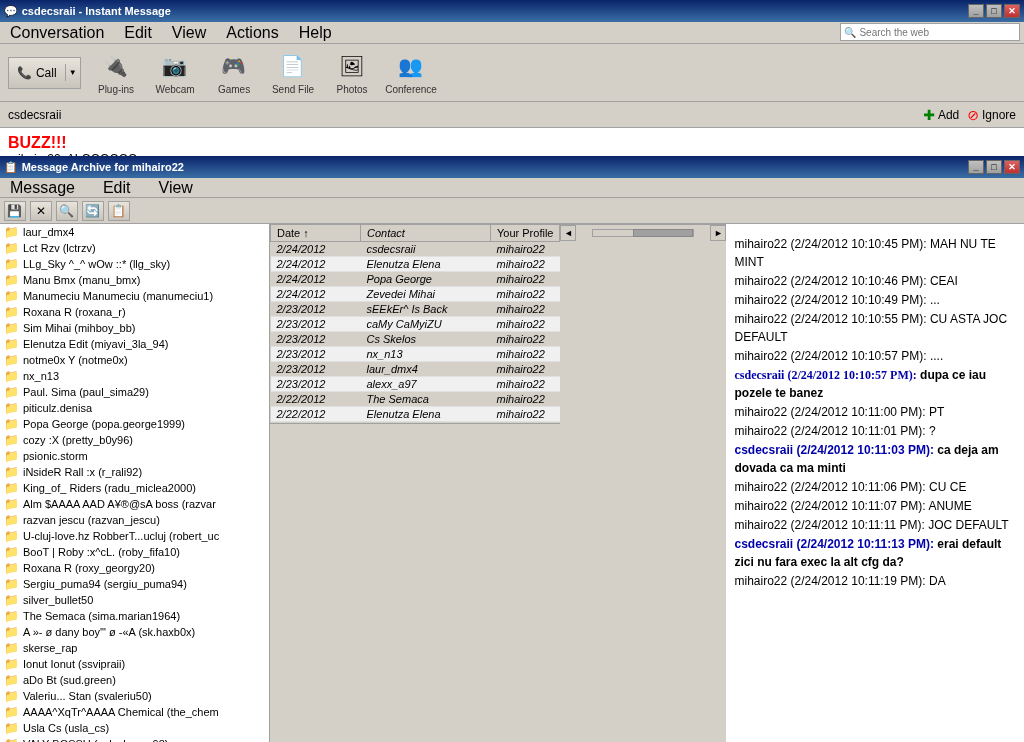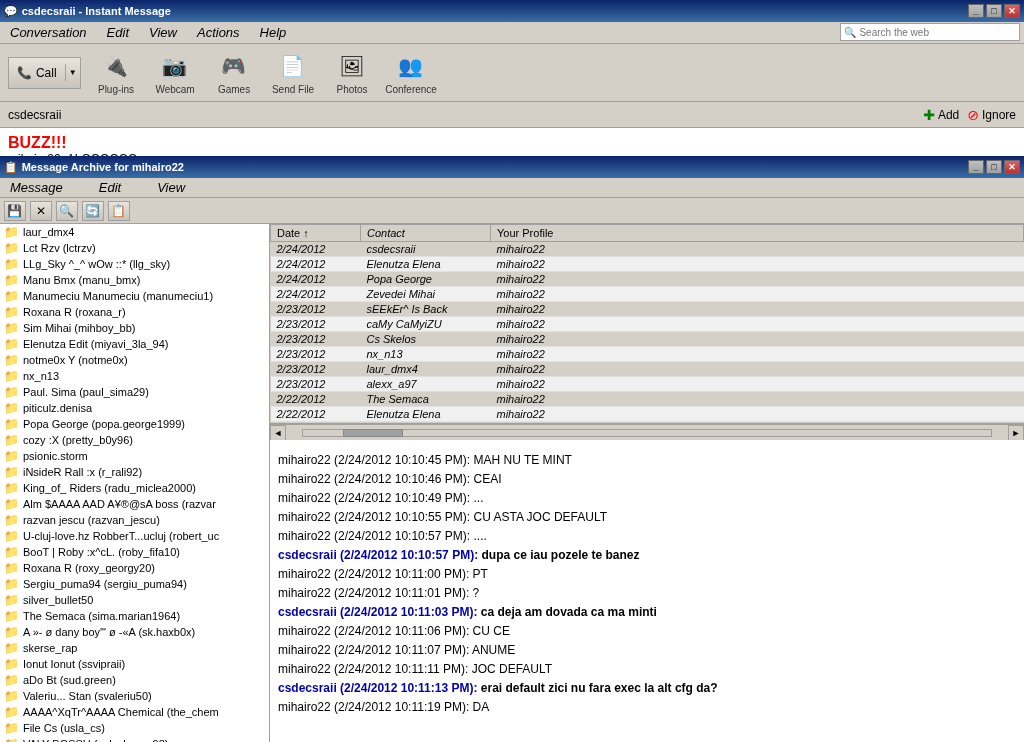--- a/index.html
+++ b/index.html
@@ -31,21 +31,21 @@
     
     .menu-bar {
       background: #d4d0c8;
       height: 22px;
       display: flex;
       align-items: center;
       padding: 0 4px;
       border-bottom: 1px solid #a0a0a0;
       gap: 8px;
     }
-    .menu-item { padding: 2px 6px; cursor: pointer; font-size: 13px; font-style: italic; }
+    .menu-item { padding: 2px 6px; cursor: pointer; font-size: 16px; }
 
     
     .toolbar {
       background: #d4d0c8;
       height: 58px;
       display: flex;
       align-items: center;
       padding: 2px 8px;
       gap: 4px;
       border-bottom: 1px solid #a0a0a0;
@@ -116,21 +116,21 @@
     }
     .archive-title-right { display: flex; gap: 2px; }
 
     .archive-menu-bar {
       background: #d4d0c8;
       height: 20px;
       display: flex;
       align-items: center;
       padding: 0 4px;
       border-bottom: 1px solid #a0a0a0;
-      gap: 24px;
+      gap: 16px;
     }
     .archive-toolbar {
       background: #d4d0c8;
       height: 26px;
       display: flex;
       align-items: center;
       padding: 0 4px;
       gap: 4px;
       border-bottom: 1px solid #a0a0a0;
     }
@@ -164,21 +164,21 @@
       display: flex; align-items: center; gap: 4px;
       padding: 1px 4px; cursor: pointer; font-size: 11px;
       height: 16px;
     }
     .folder-icon { color: #e8c040; font-size: 12px; }
 
     
     .right-panel {
       flex: 1;
       display: flex;
-      flex-direction: column;
+      flex-direction: row;
       overflow: hidden;
     }
 
     
     .table-area {
       height: 200px;
       overflow-y: scroll;
       border-bottom: 1px solid #a0a0a0;
       flex-shrink: 0;
     }
@@ -488,21 +488,21 @@
         <div class="contact-item">
           <span class="folder-icon">📁</span>
           <span>Valeriu... Stan (svaleriu50)</span>
         </div>
         <div class="contact-item">
           <span class="folder-icon">📁</span>
           <span>AAAA^XqTr^AAAA Chemical (the_chem</span>
         </div>
         <div class="contact-item">
           <span class="folder-icon">📁</span>
-          <span>File Cs (usla_cs)</span>
+          <span>Usla Cs (usla_cs)</span>
         </div>
         <div class="contact-item">
           <span class="folder-icon">📁</span>
           <span>VALY BOSSU (valy_bossu98)</span>
         </div>
       </div>
 
     <div class="right-panel">
 
       <div class="table-area">
@@ -586,21 +586,21 @@
         </div>
         <div class="scroll-arrow">►</div>
       </div>
 
       <div class="message-panel" id="message-panel">
       <div class="msg-line"><span class="msg-sender-mi" style="">mihairo22 (2/24/2012 10:10:45 PM):</span> <span style="">MAH NU TE MINT</span></div>
           <div class="msg-line"><span class="msg-sender-mi" style="">mihairo22 (2/24/2012 10:10:46 PM):</span> <span style="">CEAI</span></div>
           <div class="msg-line"><span class="msg-sender-mi" style="">mihairo22 (2/24/2012 10:10:49 PM):</span> <span style="">...</span></div>
           <div class="msg-line"><span class="msg-sender-mi" style="">mihairo22 (2/24/2012 10:10:55 PM):</span> <span style="">CU ASTA JOC DEFAULT</span></div>
           <div class="msg-line"><span class="msg-sender-mi" style="">mihairo22 (2/24/2012 10:10:57 PM):</span> <span style="">....</span></div>
-          <div class="msg-line"><span class="msg-sender-cs" style="font-weight:bold;">csdecsraii (2/24/2012 10:10:57 PM):</span> <span style="font-weight:bold;">dupa ce iau pozele te banez</span></div>
+          <div class="msg-line"><span class="msg-sender-cs" style="font-weight:bold;font-family:Liberation Serif, serif;">csdecsraii (2/24/2012 10:10:57 PM):</span> <span style="font-weight:bold;">dupa ce iau pozele te banez</span></div>
           <div class="msg-line"><span class="msg-sender-mi" style="">mihairo22 (2/24/2012 10:11:00 PM):</span> <span style="">PT</span></div>
           <div class="msg-line"><span class="msg-sender-mi" style="">mihairo22 (2/24/2012 10:11:01 PM):</span> <span style="">?</span></div>
           <div class="msg-line"><span class="msg-sender-cs" style="font-weight:bold;">csdecsraii (2/24/2012 10:11:03 PM):</span> <span style="font-weight:bold;">ca deja am dovada ca ma minti</span></div>
           <div class="msg-line"><span class="msg-sender-mi" style="">mihairo22 (2/24/2012 10:11:06 PM):</span> <span style="">CU CE</span></div>
           <div class="msg-line"><span class="msg-sender-mi" style="">mihairo22 (2/24/2012 10:11:07 PM):</span> <span style="">ANUME</span></div>
           <div class="msg-line"><span class="msg-sender-mi" style="">mihairo22 (2/24/2012 10:11:11 PM):</span> <span style="">JOC DEFAULT</span></div>
           <div class="msg-line"><span class="msg-sender-cs" style="font-weight:bold;">csdecsraii (2/24/2012 10:11:13 PM):</span> <span style="font-weight:bold;">erai default zici nu fara exec la alt cfg da?</span></div>
           <div class="msg-line"><span class="msg-sender-mi" style="">mihairo22 (2/24/2012 10:11:19 PM):</span> <span style="">DA</span></div>
         </div>
     </div>

